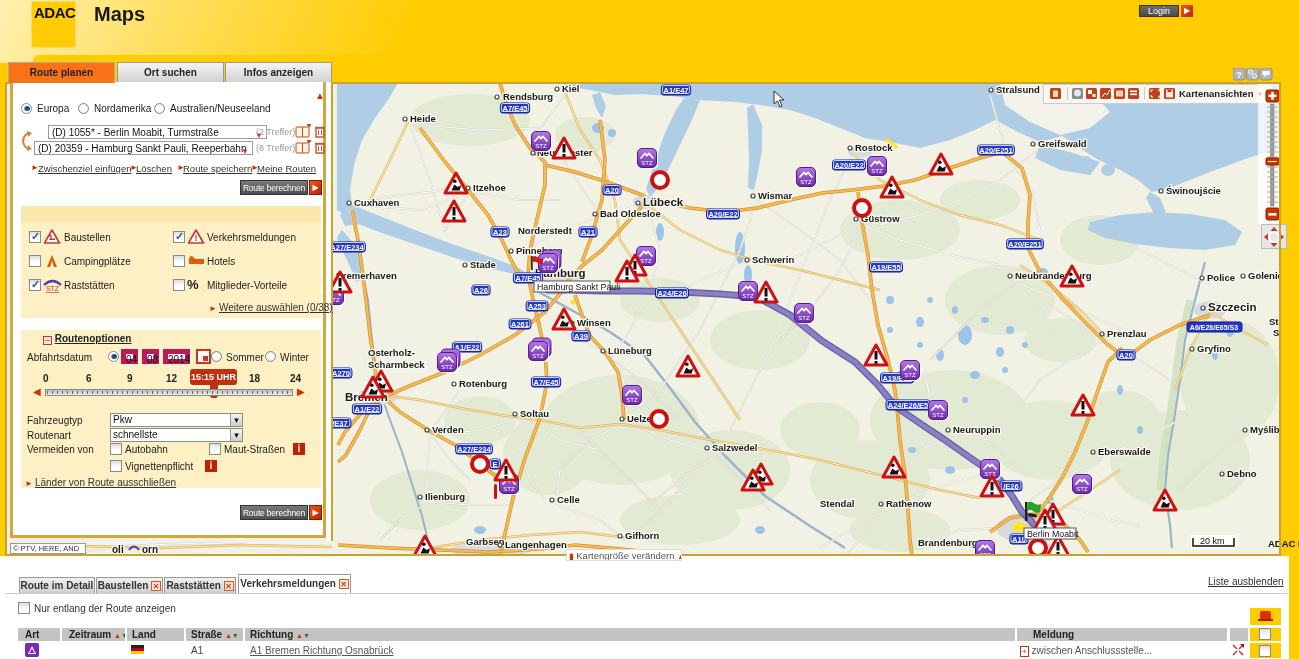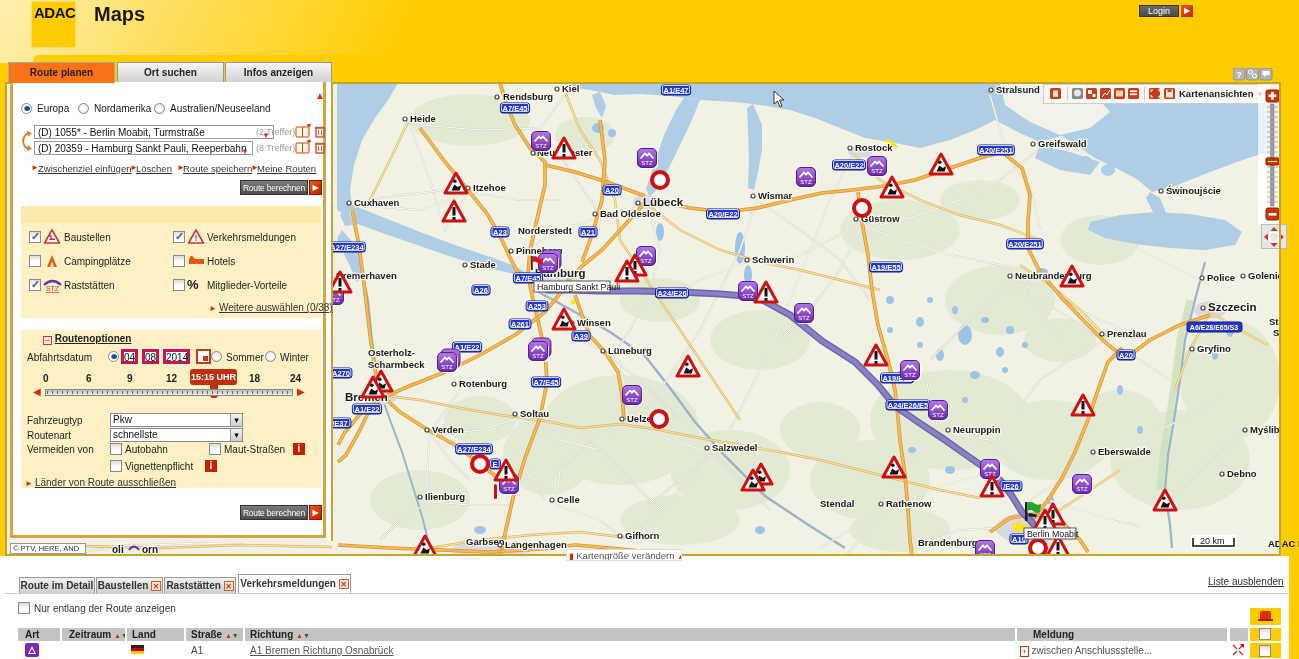--- a/index.html
+++ b/index.html
@@ -27,21 +27,21 @@
 .rbtn{position:absolute;background:linear-gradient(135deg,#e85a1a,#c22000);border:1px solid #8a1800;color:#fff;text-align:center;font-size:8px;}
 .sect{position:absolute;left:18px;width:300px;background:#fdf0c4;}
 .sect .shead{position:absolute;left:0;top:0;right:0;height:17px;background:#fbe8ac;}
 .minus{display:inline-block;width:9px;height:9px;border:1px solid #c33;background:#fde8e0;color:#c33;font-size:9px;line-height:7px;text-align:center;vertical-align:-1px;}
 .iico{display:inline-block;width:12px;height:12px;background:#c22000;color:#fff;font-weight:bold;text-align:center;line-height:12px;font-size:10px;vertical-align:-2px;}
 .cb{position:absolute;width:12px;height:12px;border:1px solid #8a8a8a;background:linear-gradient(#dcdcdc,#fff 60%);}
 .cb.ck::after{content:"\2713";position:absolute;left:1px;top:-2px;font-size:11px;font-weight:bold;color:#3a5a8a;}
 .lbl{position:absolute;white-space:nowrap;color:#222;}
 .sel{position:absolute;background:#fff;border:1px solid #8a8a8a;line-height:12px;padding:0 2px;color:#111;}
 .sel::after{content:"\25BE";position:absolute;right:0;top:0;bottom:0;width:11px;background:linear-gradient(#f4f4f4,#cfcfcf);border-left:1px solid #999;color:#111;text-align:center;font-size:9px;line-height:12px;}
-.dinp{position:absolute;background:#fff;border:3px solid #be185d;text-align:center;color:#111;line-height:12px;}
+.dinp{position:absolute;background:#fff;border:5px solid #be185d;text-align:center;color:#111;line-height:12px;}
 
 .bott{position:absolute;left:0px;top:556px;width:1289px;height:103px;background:#fff;}
 .btab{position:absolute;top:21px;height:16px;background:linear-gradient(#f0f0f0,#cfcfcf);border:1px solid #9a9a9a;border-bottom:none;font-weight:bold;font-size:10px;color:#333;line-height:15px;text-align:center;white-space:nowrap;}
 .btab.on{background:#fff;top:18px;height:19px;line-height:18px;}
 .xico{display:inline-block;width:10px;height:10px;border:1px solid #d06020;background:#fde8d8;color:#c33;font-size:8px;line-height:9px;text-align:center;vertical-align:0px;}
 .th{position:absolute;top:72px;height:13px;background:#c3c3c3;font-weight:bold;font-size:10px;color:#222;line-height:13px;white-space:nowrap;overflow:hidden;}
 .sarr{font-size:7px;color:#c30;}
 .sarr2{font-size:7px;color:#555;}
 .ycell{position:absolute;left:1250px;width:31px;background:#fc0;}
 </style></head>
@@ -744,21 +744,21 @@
 <div class="ptab" style="left:225px;">Infos anzeigen</div>
 <div class="panel">
     <div class="in">
   <div class="abs" style="left:312px;top:90px;color:#c30;font-size:10px;">▲</div>
   <span class="radio sel" style="left:18px;top:103px;"></span>
       <span class="lbl" style="left:34px;top:103px;">Europa</span>
   <span class="radio" style="left:75px;top:103px;"></span>
       <span class="lbl" style="left:91px;top:103px;">Nordamerika</span>
   <span class="radio" style="left:151px;top:103px;"></span>
       <span class="lbl" style="left:167px;top:103px;">Australien/Neuseeland</span>
-  <div class="inp" style="left:31px;top:125px;width:240px;height:14px;">(D) 1055* - Berlin Moabit, Turmstraße<span class="abs rarr" style="right:3px;top:3px;">▼</span></div>
+  <div class="inp" style="left:45px;top:125px;width:219px;height:14px;">(D) 1055* - Berlin Moabit, Turmstraße<span class="abs rarr" style="right:3px;top:3px;">▼</span></div>
   <span class="lbl" style="left:253px;top:127px;color:#999;font-size:9px;">(2 Treffer)</span>
   <span class="abs" style="left:291px;top:124px;"><svg width="18" height="15">
           <rect x="2" y="3" width="13" height="10" rx="1" fill="#fdf2e4" stroke="#c05010"></rect>
           <line x1="8.5" y1="3" x2="8.5" y2="13" stroke="#c05010"></line>
           <path d="M13 1h4M15 -1v4" stroke="#c30" stroke-width="1.5"></path>
         </svg></span>
   <span class="abs" style="left:311px;top:124px;"><svg width="12" height="15">
           <rect x="2" y="4" width="8" height="9" fill="none" stroke="#c65a3a" stroke-width="1.5"></rect>
           <line x1="1" y1="3.5" x2="11" y2="3.5" stroke="#c65a3a" stroke-width="1.5"></line>
           <line x1="4.5" y1="6" x2="4.5" y2="11" stroke="#c65a3a"></line>

